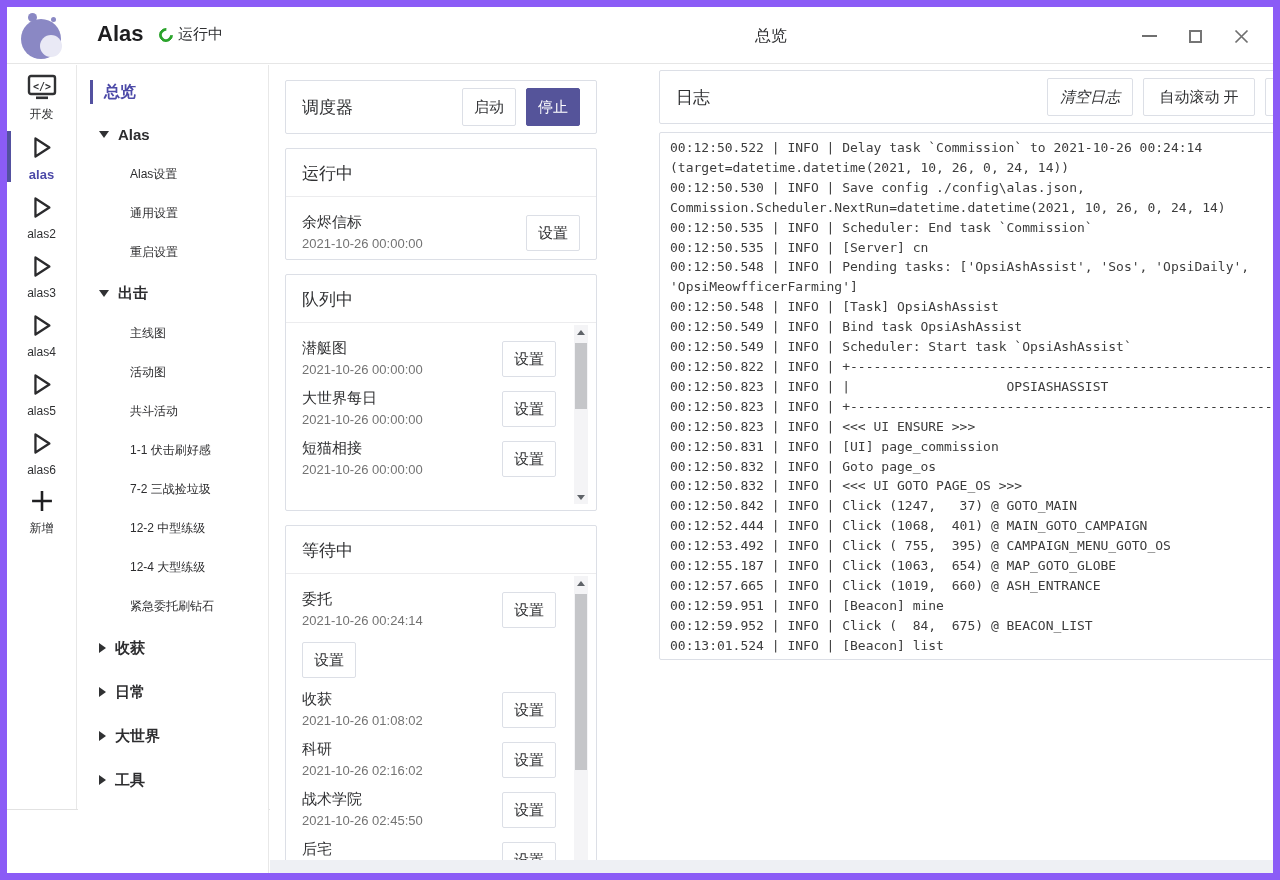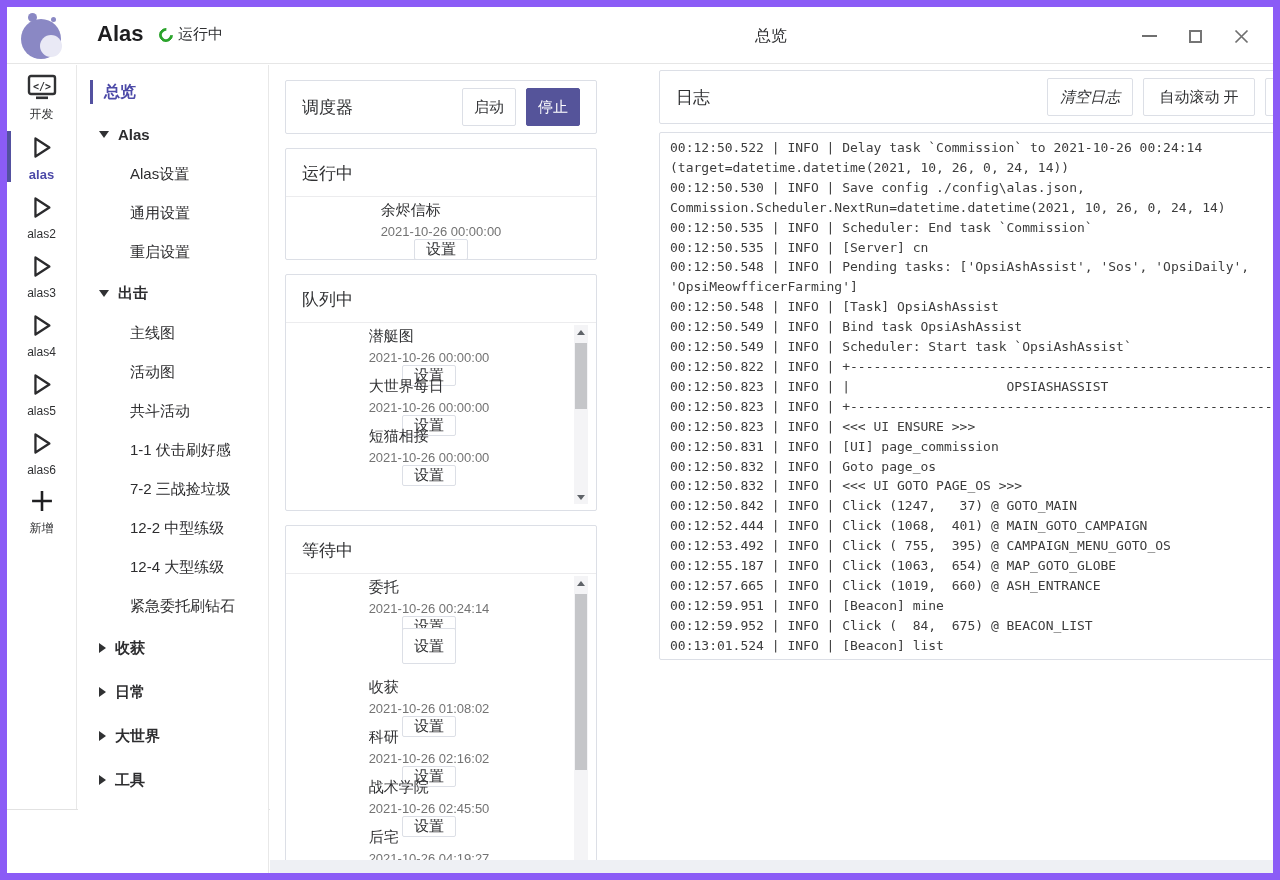--- a/index.html
+++ b/index.html
@@ -47,21 +47,21 @@
 
   
   .nav { position:absolute; top:58px; left:71px; bottom:0; width:191px;
          border-right:1px solid #e8e8e8; background:#fff; padding-top:6px; overflow:hidden; }
   .nav-overview { position:relative; height:42px; display:flex; align-items:center;
                   padding-left:26px; font-size:16px; font-weight:bold; color:#4c4aa8; cursor:pointer; }
   .nav-overview .bar { position:absolute; left:12px; top:9px; bottom:9px; width:3px; background:#5351a0; }
   .nav-group { height:42px; display:flex; align-items:center; gap:9px;
                padding-left:21px; font-size:15px; font-weight:bold; color:#2d2d2f; cursor:pointer; }
   .nav-sub { height:39px; display:flex; align-items:center; padding-left:52px;
-             font-size:15px; color:#2d2d2f; cursor:pointer; }
+             font-size:12px; color:#2d2d2f; cursor:pointer; }
   .nav-group.collapsed { height:44px; }
   .tri-down { width:0; height:0; border-left:5px solid transparent; border-right:5px solid transparent;
               border-top:7px solid #303133; }
   .tri-right { width:0; height:0; border-top:5px solid transparent; border-bottom:5px solid transparent;
                border-left:7px solid #303133; }
 
   
   .main { position:absolute; top:58px; left:263px; right:0; bottom:0; background:#fff; }
   .hscroll { position:absolute; left:0; right:0; bottom:0; height:13px; background:#eef0f4; }
 
@@ -72,21 +72,21 @@
   .panel-head { height:54px; display:flex; align-items:center; padding:0 16px; }
   .panel-title { flex:1; font-size:17px; color:#303133; }
   .btn { border:1px solid #dcdfe6; background:#fff; color:#303133; font-size:15px;
          font-family:inherit; border-radius:2px; padding:0; height:38px; cursor:pointer; }
   .btn-start { width:54px; margin-right:10px; }
   .btn-stop { width:54px; background:#55549a; border-color:#55549a; color:#fff; }
   .sec-card { position:relative; margin-top:14px; overflow:hidden; }
   .sec-title { padding:13px 16px 11px; font-size:17px; color:#303133; border-bottom:1px solid #ececee; }
   .sec-body { padding:4px 16px 0 16px; }
   .sec-body.scrolly { padding-right:40px; }
-  .task-row { display:flex; align-items:center; height:50px;flex-direction:column; }
+  .task-row { display:flex; align-items:flex-end; height:50px; }
   .task-info { flex:1; min-width:0; }
   .task-name { font-size:15px; color:#303133; }
   .task-time { font-size:13px; color:#737373; margin-top:4px; }
   .btn-setting { width:54px; height:36px; font-size:15px; }
 
   
   .vscroll { position:absolute; width:14px; background:#f4f4f6; }
   .sb-arrow { position:absolute; left:0; width:14px; height:14px; display:flex;
               align-items:center; justify-content:center; }
   .sb-arrow.up { top:0; } .sb-arrow.down { bottom:0; }

